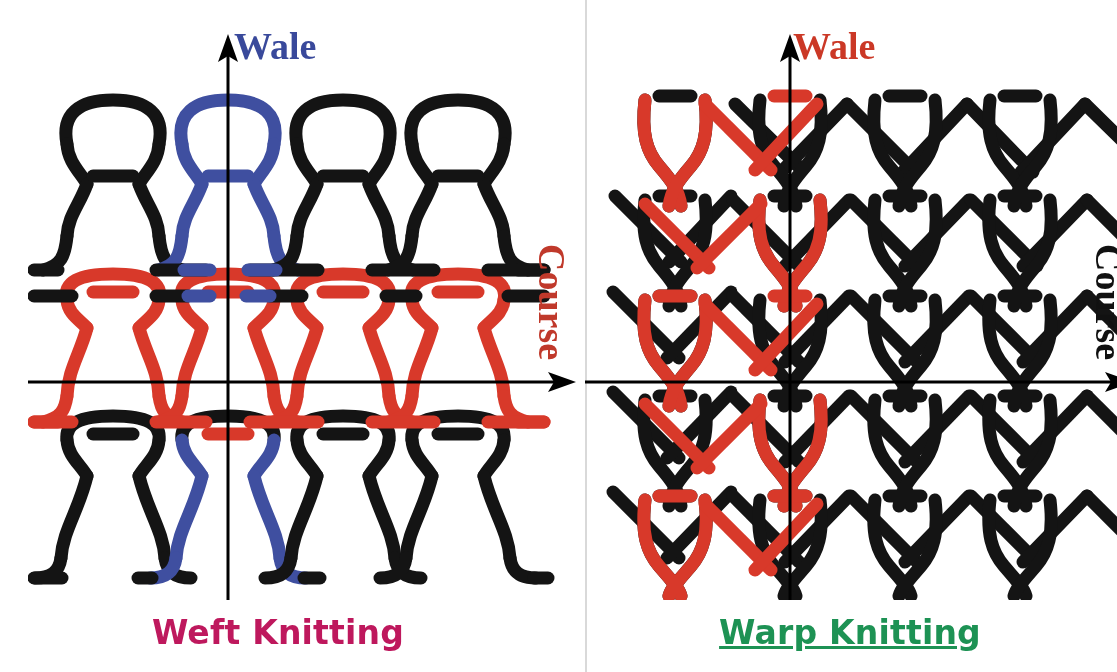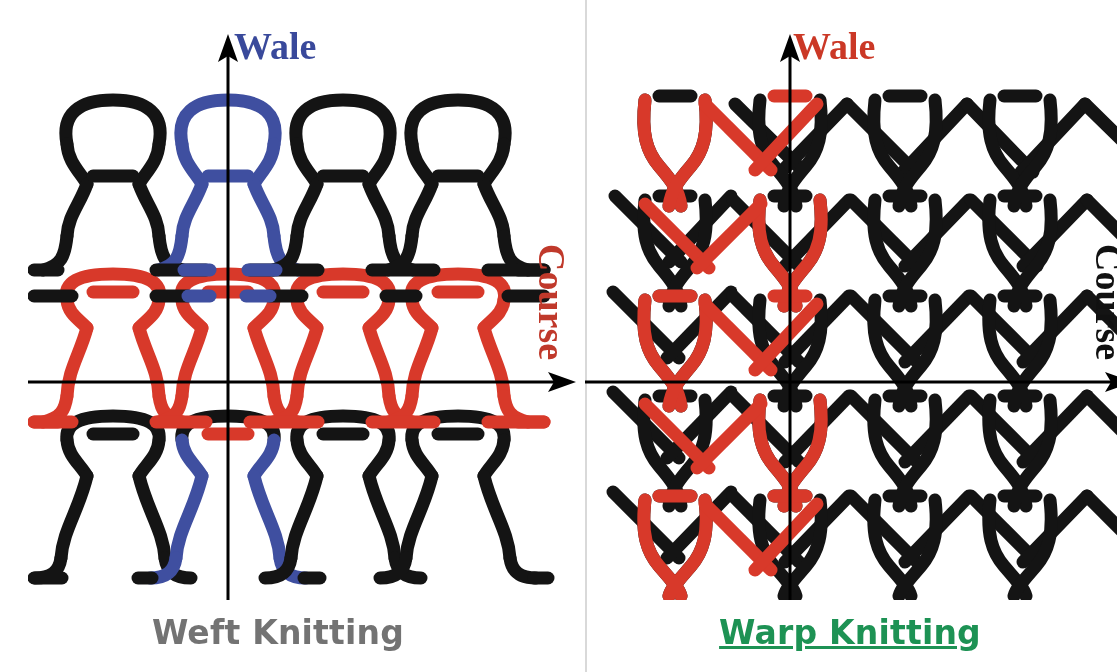--- a/index.html
+++ b/index.html
@@ -451,17 +451,17 @@
   </div>
 
   <div class="axis-label" id="wale-label-weft" style="color:#39499b;">Wale</div>
 
   <div class="axis-label" id="wale-label-warp" style="color:#cb3826;">Wale</div>
 
   <div class="axis-label vertical" id="course-label-weft" style="color:#c0392b;">Course</div>
 
   <div class="axis-label vertical" id="course-label-warp" style="color:#111111;">Course</div>
 
-  <div class="caption" id="caption-weft" style="color:#737373;">Weft Knitting</div>
+  <div class="caption" id="caption-weft" style="color:#be185d;">Weft Knitting</div>
 
   <div class="caption" id="caption-warp" style="color:#1d9254;">Warp Knitting</div>
 
 </div>
 
 </body></html>

